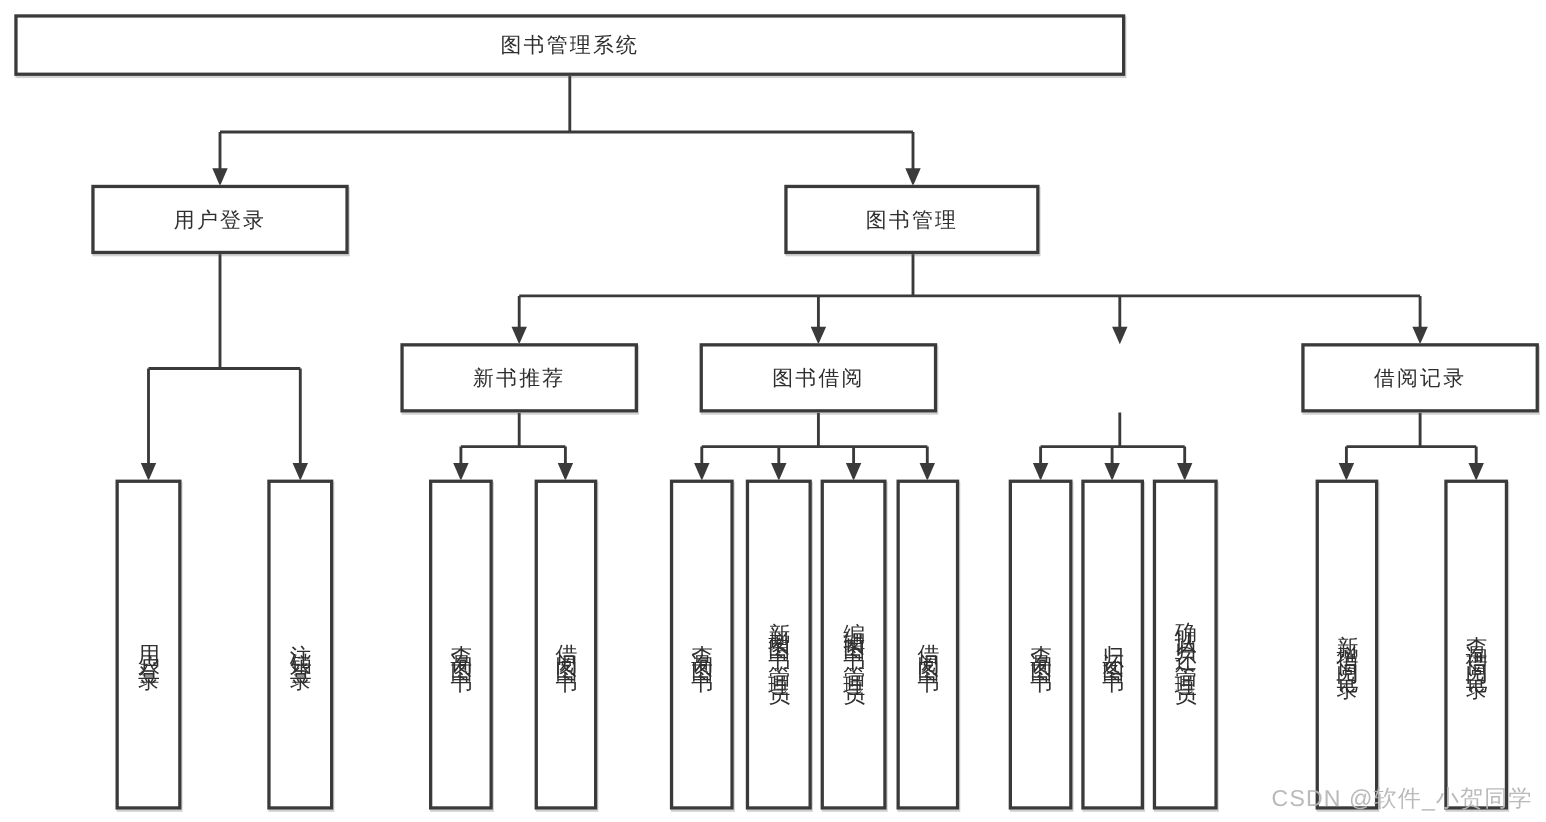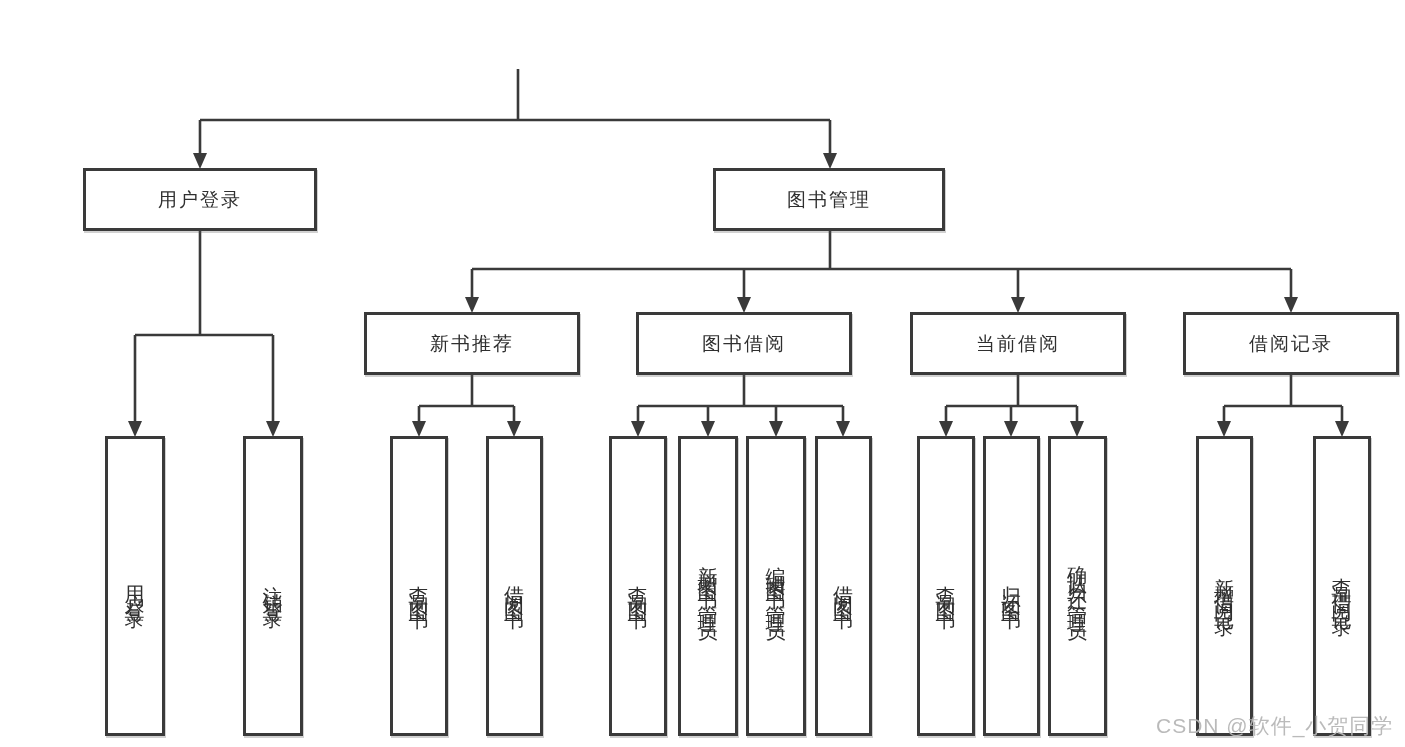--- a/index.html
+++ b/index.html
@@ -93,36 +93,36 @@
       <polygon points="769,421 783,421 776,437"></polygon>
       <polygon points="836,421 850,421 843,437"></polygon>
       <polygon points="939,421 953,421 946,437"></polygon>
       <polygon points="1004,421 1018,421 1011,437"></polygon>
       <polygon points="1070,421 1084,421 1077,437"></polygon>
       <polygon points="1217,421 1231,421 1224,437"></polygon>
       <polygon points="1335,421 1349,421 1342,437"></polygon>
     </g>
   </svg>
 
+  <div class="node hbox" style="left:13px; top:13px; width:1010px; height:56px;">
+    <span>图书管理系统</span>
+  </div>
 
   <div class="node hbox" style="left:83px; top:168px; width:234px; height:63px;">
     <span>用户登录</span>
   </div>
   <div class="node hbox" style="left:713px; top:168px; width:232px; height:63px;">
     <span>图书管理</span>
   </div>
 
   <div class="node hbox" style="left:636px; top:312px; width:216px; height:63px;">
     <span>图书借阅</span>
   </div>
   <div class="node hbox" style="left:364px; top:312px; width:216px; height:63px;">
     <span>新书推荐</span>
-  </div>
-  <div class="node hbox" style="left:910px; top:312px; width:216px; height:63px;">
-    <span>当前借阅</span>
   </div>
   <div class="node hbox" style="left:1183px; top:312px; width:216px; height:63px;">
     <span>借阅记录</span>
   </div>
 
   <div class="node vbox" style="left:105px; top:436px; width:60px; height:300px;">
     <span>用户登录</span>
   </div>
   <div class="node vbox" style="left:243px; top:436px; width:60px; height:300px;">
     <span>注销登录</span>

